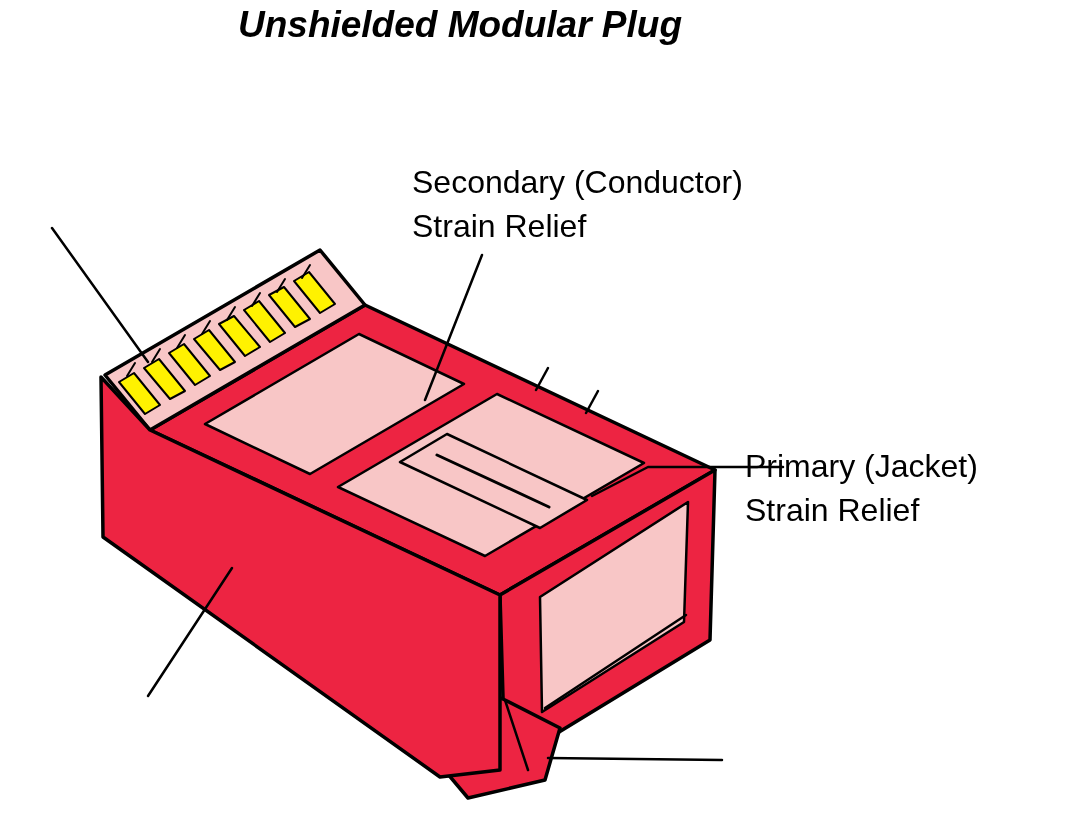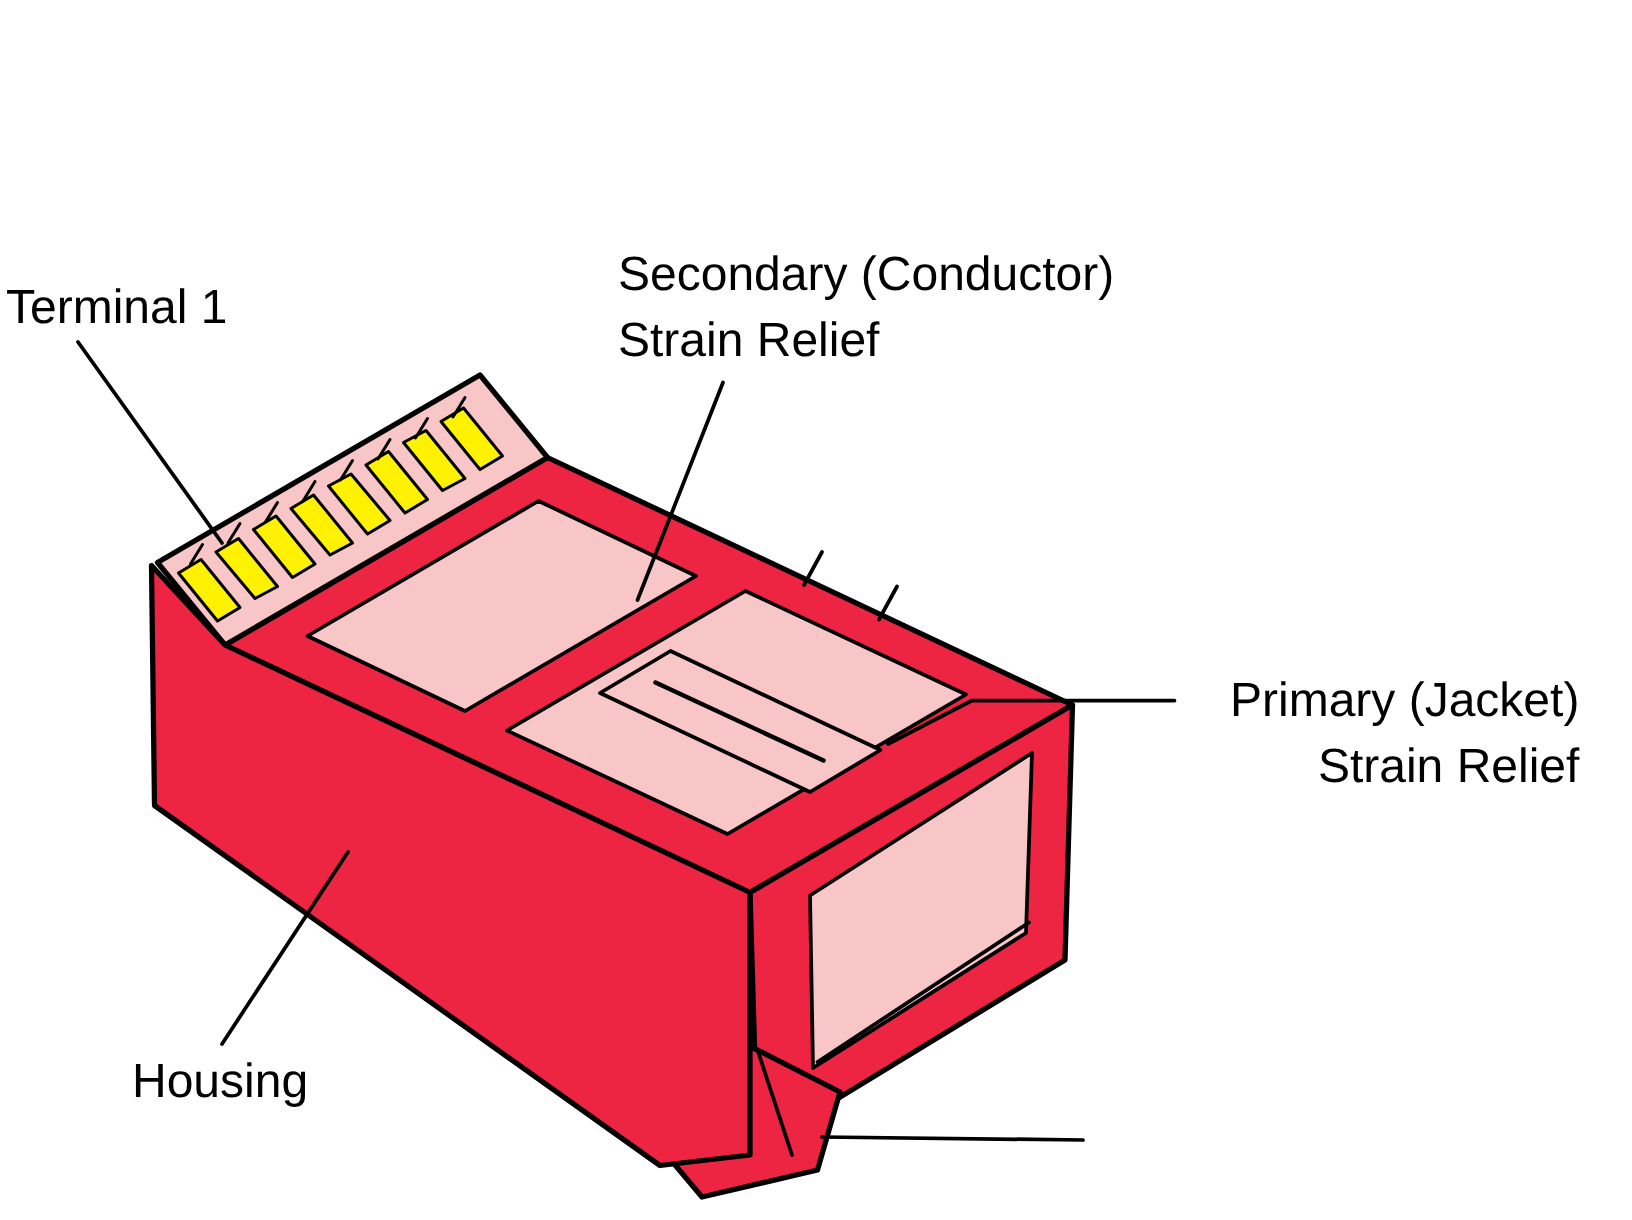--- a/index.html
+++ b/index.html
@@ -86,24 +86,23 @@
 
     <polygon class="red outl w3" points="101,377 150,430 500,595 500,770 440,777 103,537"></polygon>
 
     <line class="ln" x1="52" y1="228" x2="148" y2="362" stroke-width="2.5"></line>
     <line class="ln" x1="482" y1="255" x2="425" y2="400" stroke-width="2.5"></line>
     <polyline class="ln" points="783,467 648,467 592,496" stroke-width="2.5"></polyline>
     <line class="ln" x1="148" y1="696" x2="232" y2="568" stroke-width="2.5"></line>
     <line class="ln" x1="722" y1="760" x2="548" y2="758" stroke-width="2.5"></line>
   </svg>
 
+  <div class="title">Unshielded Modular Plug</div>
 
-  <div class="label" style="left:4px;top:182px;">Terminal 1</div>
 
   <div class="label" style="left:412px;top:160px;">Secondary (Conductor)
 Strain Relief</div>
 
-  <div class="label" style="left:820px;top:444px;text-align:right;">Primary (Jacket)
+  <div class="label" style="left:745px;top:444px;">Primary (Jacket)
 Strain Relief</div>
 
-  <div class="label" style="left:88px;top:698px;">Housing</div>
 
 </div>
 
 </body></html>

